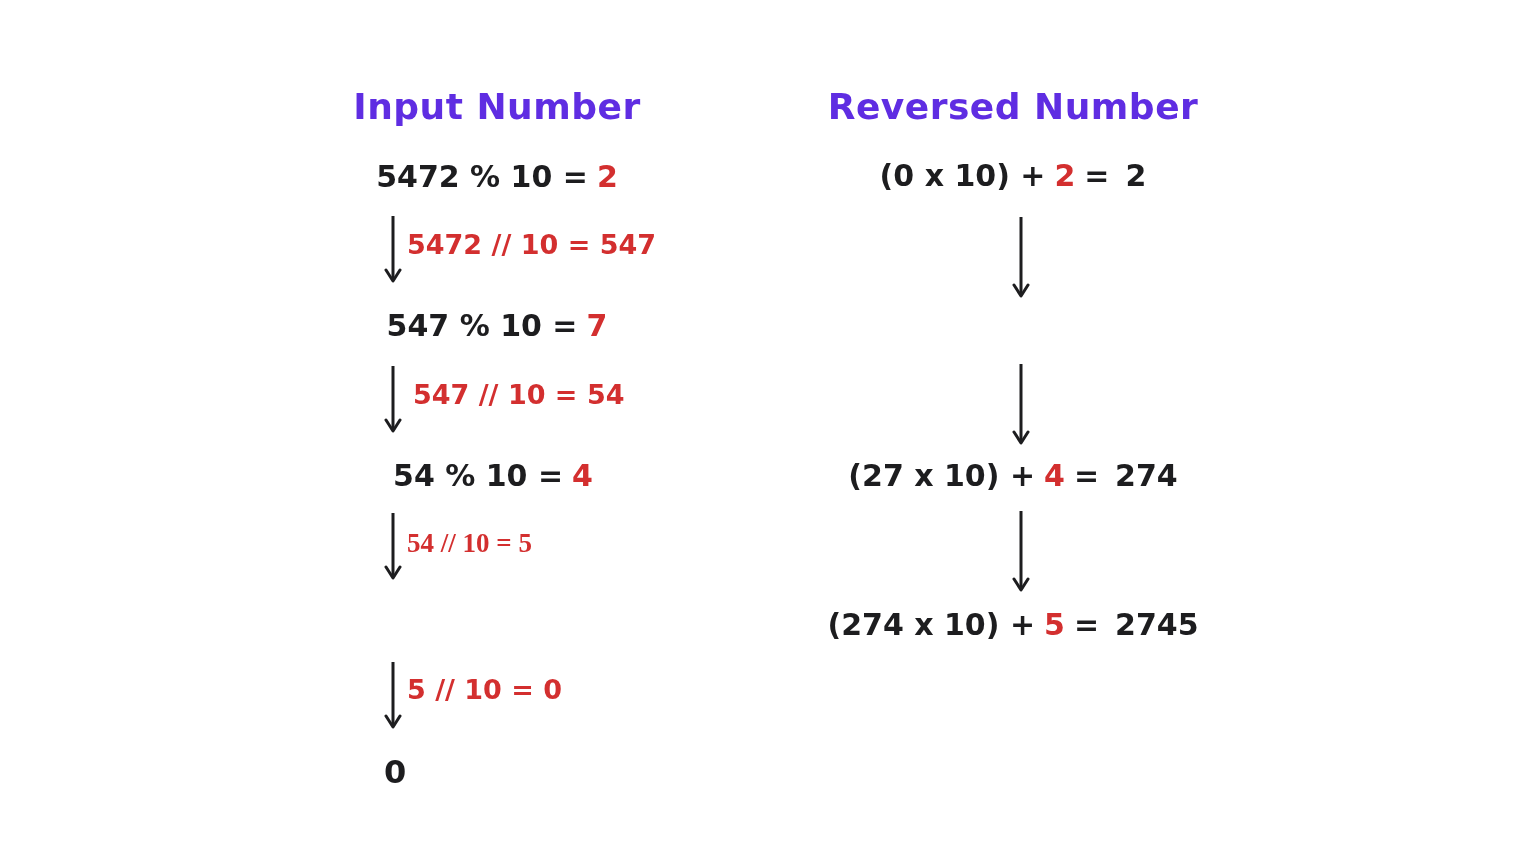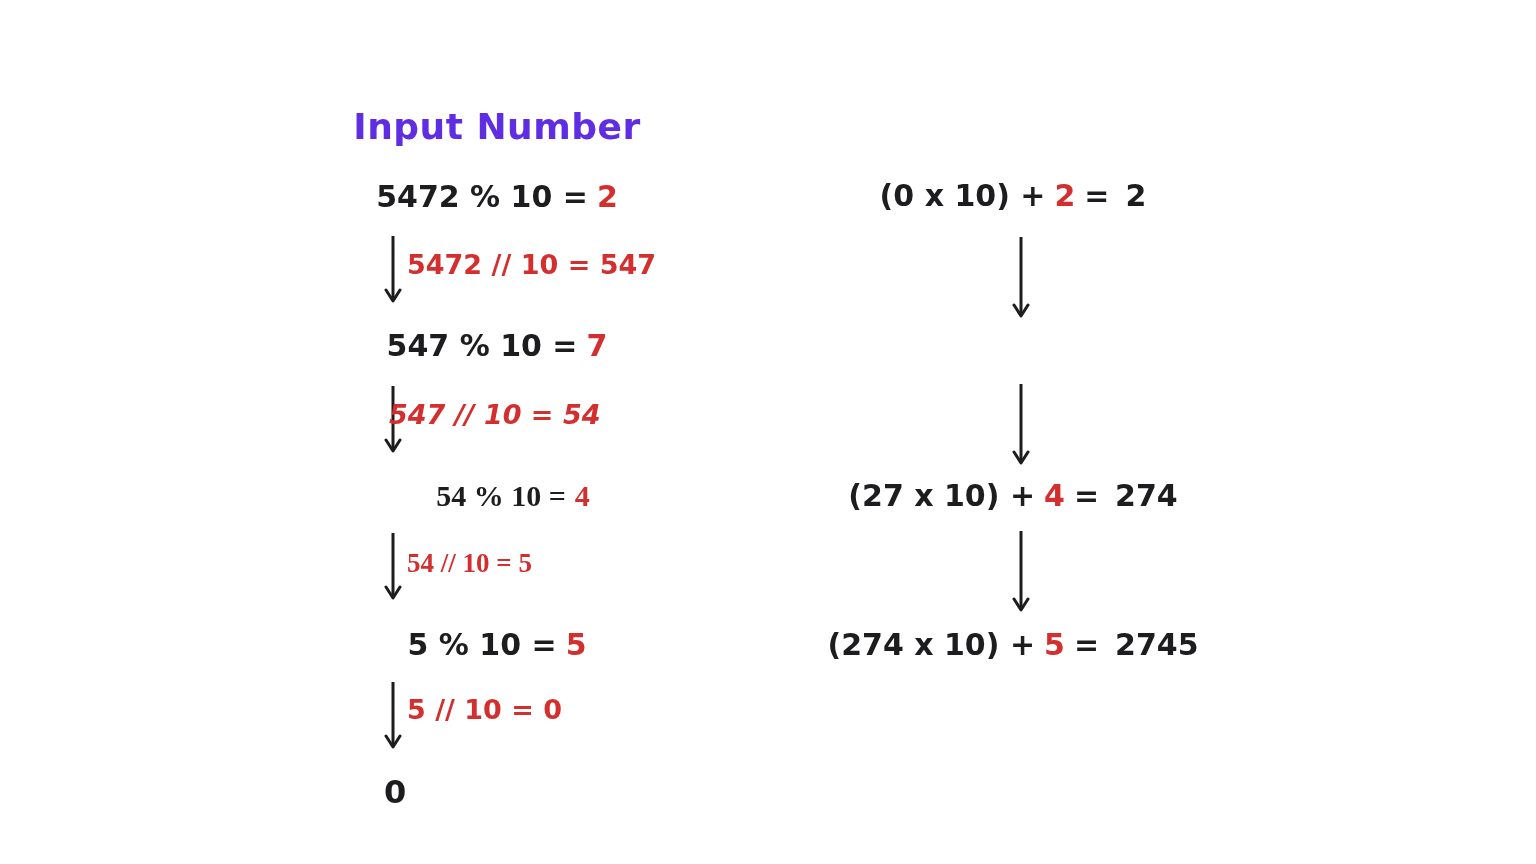--- a/index.html
+++ b/index.html
@@ -2,21 +2,21 @@
 <html><head>
 <meta charset="utf-8">
 <style>
   * { margin: 0; padding: 0; box-sizing: border-box; }
   html, body {
     width: 1536px; height: 864px;
     background: #ffffff;
     overflow: hidden;
     font-family: "DejaVu Sans", "Liberation Sans", sans-serif;
   }
-  .canvas { position: relative; width: 1536px; height: 715px; background: #ffffff; margin-top: 20px; }
+  .canvas { position: relative; width: 1536px; height: 715px; background: #ffffff; }
 
   .heading {
     position: absolute;
     font-size: 36px;
     font-weight: 700;
     color: #5f2de2;
     text-align: center;
     line-height: 44px;
     letter-spacing: 0.5px;
   }
@@ -67,42 +67,40 @@
   </svg>
   <div class="div-label" style="left:407px; top:228px;">5472 // 10 = 547</div>
 
   <div class="equation" style="left:327px; top:304px; width:340px;">
     <span>547 % 10 =</span><span class="red digit">7</span>
   </div>
   <svg class="arrow" style="left:383px; top:365px;" width="20" height="68" viewBox="0 0 20 68">
     <line x1="10" y1="1" x2="10" y2="63" stroke="#1d1d1f" stroke-width="3"></line>
     <path d="M3 55 L10 66 L17 55" fill="none" stroke="#1d1d1f" stroke-width="3" stroke-linecap="round" stroke-linejoin="round"></path>
   </svg>
-  <div class="div-label" style="left:389px; top:378px;font-style:italic;">547 // 10 = 54</div>
+  <div class="div-label" style="left:413px; top:378px;">547 // 10 = 54</div>
 
-  <div class="equation" style="left:343px; top:454px; width:340px;font-family:Liberation Serif, serif;">
+  <div class="equation" style="left:323px; top:454px; width:340px;">
     <span>54 % 10 =</span><span class="red digit">4</span>
   </div>
   <svg class="arrow" style="left:383px; top:512px;" width="20" height="68" viewBox="0 0 20 68">
     <line x1="10" y1="1" x2="10" y2="63" stroke="#1d1d1f" stroke-width="3"></line>
     <path d="M3 55 L10 66 L17 55" fill="none" stroke="#1d1d1f" stroke-width="3" stroke-linecap="round" stroke-linejoin="round"></path>
   </svg>
   <div class="div-label" style="left:407px; top:526px;font-family:Liberation Serif, serif;">54 // 10 = 5</div>
 
-  <div class="equation" style="left:327px; top:603px; width:340px;">
-    <span>5 % 10 =</span><span class="red digit">5</span>
-  </div>
   <svg class="arrow" style="left:383px; top:661px;" width="20" height="68" viewBox="0 0 20 68">
     <line x1="10" y1="1" x2="10" y2="63" stroke="#1d1d1f" stroke-width="3"></line>
     <path d="M3 55 L10 66 L17 55" fill="none" stroke="#1d1d1f" stroke-width="3" stroke-linecap="round" stroke-linejoin="round"></path>
   </svg>
   <div class="div-label" style="left:407px; top:673px;">5 // 10 = 0</div>
 
   <div class="final-value" style="left:384px; top:752px;">0</div>
 
+  <div class="heading" style="left:813px; top:85px; width:400px;">Reversed Number</div>
 
   <div class="equation" style="left:793px; top:154px; width:440px;">
     <span>(0 x 10) +</span><span class="red digit">2</span><span class="eq-sign">=</span><span class="result">2</span>
   </div>
   <svg class="arrow" style="left:1011px; top:216px;" width="20" height="82" viewBox="0 0 20 82">
     <line x1="10" y1="1" x2="10" y2="77" stroke="#1d1d1f" stroke-width="3"></line>
     <path d="M3 69 L10 80 L17 69" fill="none" stroke="#1d1d1f" stroke-width="3" stroke-linecap="round" stroke-linejoin="round"></path>
   </svg>
 
   <svg class="arrow" style="left:1011px; top:363px;" width="20" height="82" viewBox="0 0 20 82">

